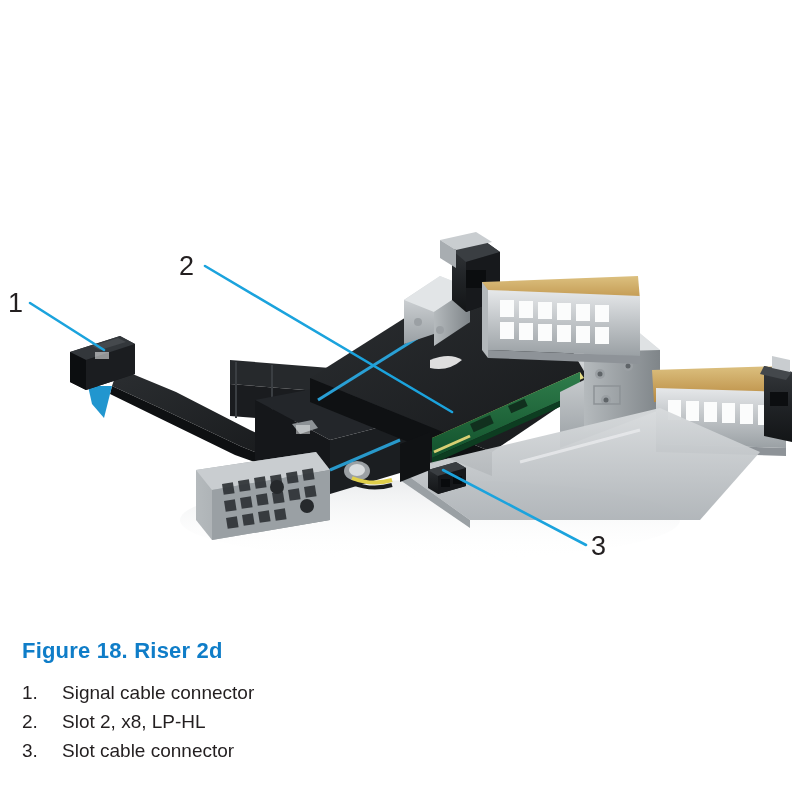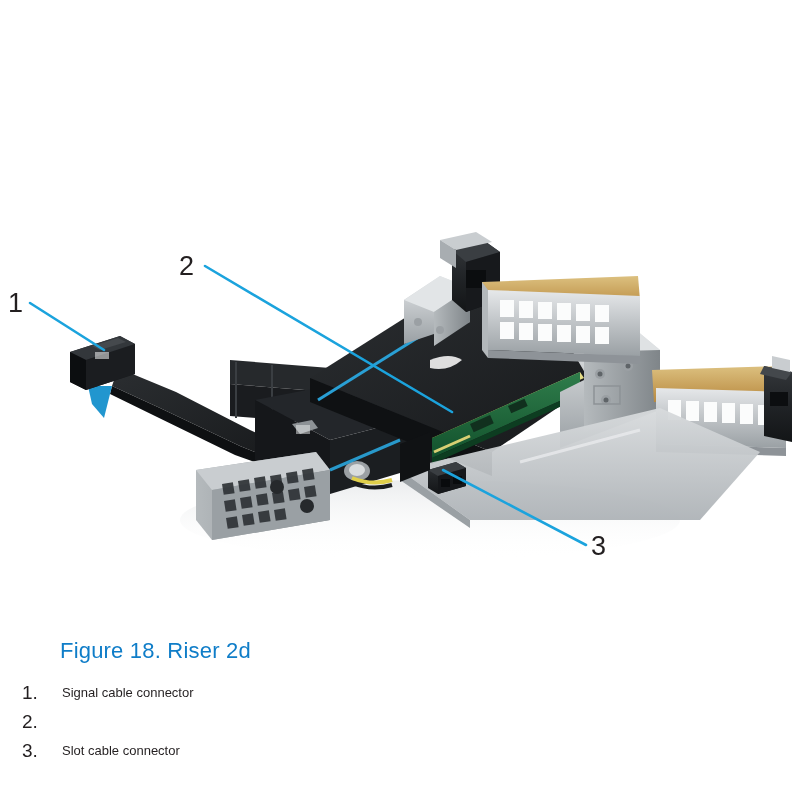--- a/index.html
+++ b/index.html
@@ -43,25 +43,24 @@
   
   #caption-block {
     position:absolute;
     left:0; top:610px;
     width:800px; height:190px;
   }
   #figure-caption {
     position:absolute;
     left:22px; top:28px;
     font-size:22px;
-    font-weight:normal;
+    font-weight:bold;
     color:#0f7dc8;
     letter-spacing:0.2px;
     white-space:nowrap;
-    margin-left:38px;
   }
   #legend-list {
     position:absolute;
     left:0; top:68px;
     width:800px;
     list-style:none;
   }
   .legend-item {
     position:relative;
     height:29px;
@@ -73,21 +72,21 @@
     position:absolute;
     left:22px; top:0;
     width:34px;
     text-align:left;
     font-size:19px;
     color:#231f20;
   }
   .legend-label {
     position:absolute;
     left:62px; top:0;
-    font-size:13px;
+    font-size:19px;
     color:#231f20;
     white-space:nowrap;
   }
 </style>
 </head>
 <body>
 
 <div id="page">
 
   <div id="figure-area">
@@ -334,20 +333,21 @@
   <div id="caption-block">
     <div id="figure-caption">Figure 18. Riser 2d</div>
 
     <ul id="legend-list">
       <li class="legend-item">
         <span class="legend-marker">1.</span>
         <span class="legend-label">Signal cable connector</span>
       </li>
       <li class="legend-item">
         <span class="legend-marker">2.</span>
+        <span class="legend-label">Slot 2, x8, LP-HL</span>
       </li>
       <li class="legend-item">
         <span class="legend-marker">3.</span>
         <span class="legend-label">Slot cable connector</span>
       </li>
     </ul>
   </div>
 
 </div>
 

